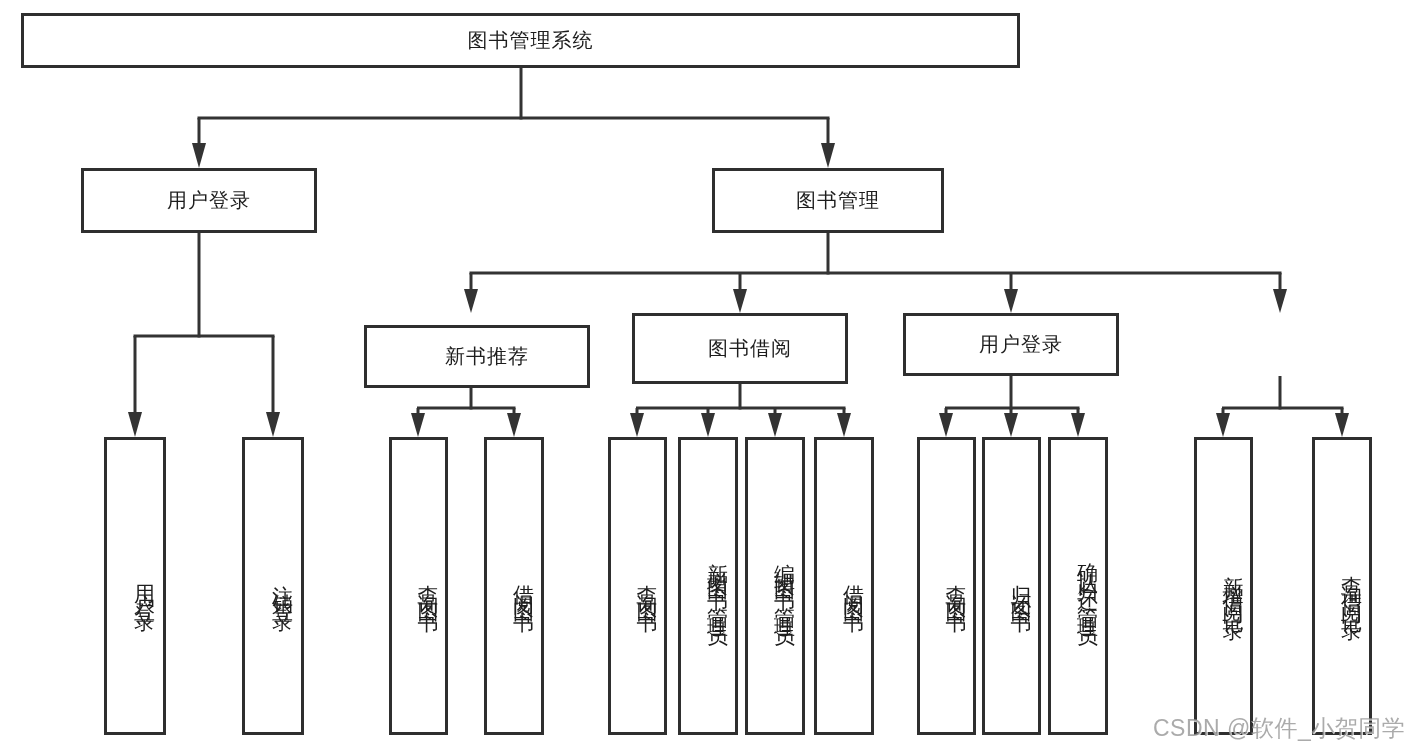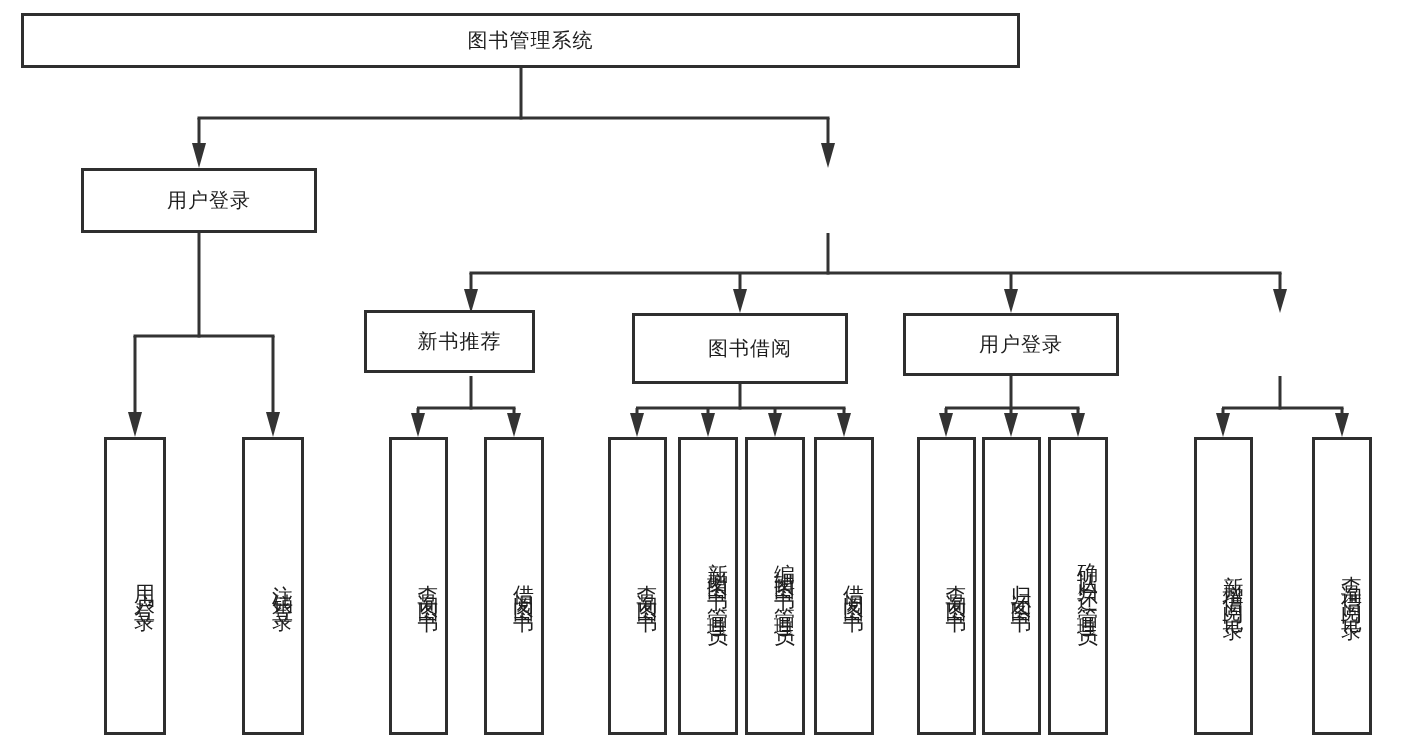--- a/index.html
+++ b/index.html
@@ -106,22 +106,25 @@
     </g>
   </svg>
 
   <div class="node h" style="left:21px;top:13px;width:999px;height:55px">
     <span>图书管理系统</span>
   </div>
 
   <div class="node h" style="left:81px;top:168px;width:236px;height:65px">
     <span>用户登录</span>
   </div>
+  <div class="node h" style="left:712px;top:168px;width:232px;height:65px">
+    <span>图书管理</span>
+  </div>
 
-  <div class="node h" style="left:364px;top:310px;width:171px;height:63px">
+  <div class="node h" style="left:364px;top:325px;width:226px;height:63px">
     <span>新书推荐</span>
   </div>
   <div class="node h" style="left:632px;top:313px;width:216px;height:71px">
     <span>图书借阅</span>
   </div>
   <div class="node h" style="left:903px;top:313px;width:216px;height:63px">
     <span>用户登录</span>
   </div>
 
   <div class="node v" style="left:104px;top:437px;width:62px;height:298px">
@@ -161,13 +164,14 @@
     <span class="vtext">确认归还（管理员）</span>
   </div>
 
   <div class="node v" style="left:1194px;top:437px;width:59px;height:298px">
     <span class="vtext">新增借阅记录</span>
   </div>
   <div class="node v" style="left:1312px;top:437px;width:60px;height:298px">
     <span class="vtext">查询借阅记录</span>
   </div>
 
+  <div class="watermark">CSDN @软件_小贺同学</div>
 </div>
 
 </body></html>

